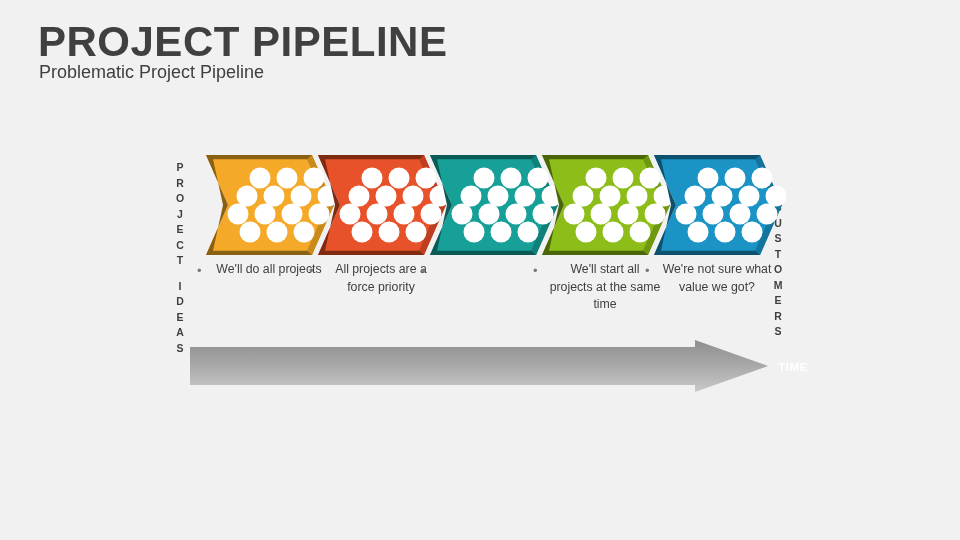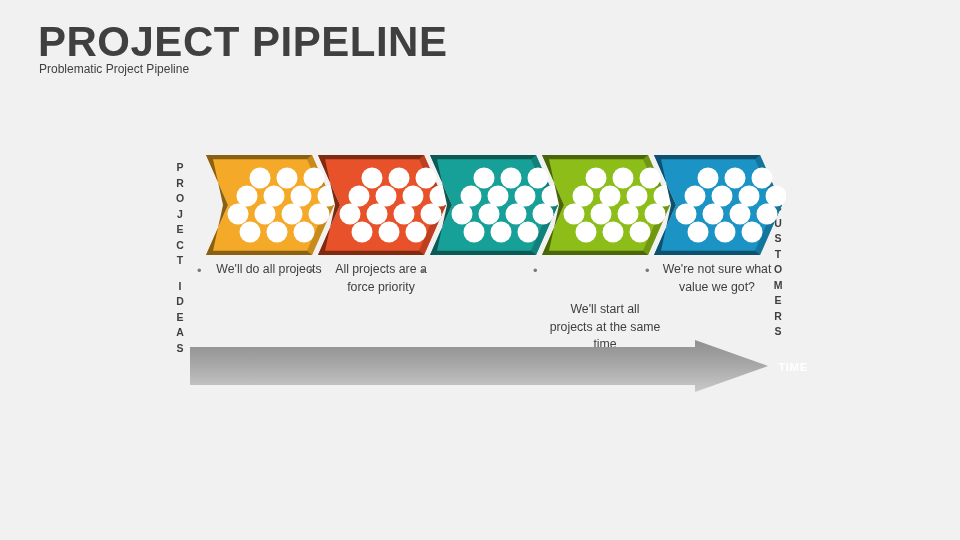--- a/index.html
+++ b/index.html
@@ -23,21 +23,21 @@
     font-size: 42px;
     font-weight: bold;
     color: #404040;
     letter-spacing: 0.5px;
     white-space: nowrap;
   }
   #subtitle {
     position: absolute;
     left: 39px;
     top: 62px;
-    font-size: 12px;
+    font-size: 18px;
     font-weight: normal;
     color: #404040;
     white-space: nowrap;
   }
 
   
   .vlabel {
     position: absolute;
     font-size: 10.5px;
     font-weight: bold;
@@ -244,21 +244,21 @@
           <circle cx="59" cy="59" r="10.5" fill="#ffffff"></circle>
           <circle cx="86" cy="59" r="10.5" fill="#ffffff"></circle>
           <circle cx="113" cy="59" r="10.5" fill="#ffffff"></circle>
           <circle cx="44" cy="77" r="10.5" fill="#ffffff"></circle>
           <circle cx="71" cy="77" r="10.5" fill="#ffffff"></circle>
           <circle cx="98" cy="77" r="10.5" fill="#ffffff"></circle>
         </g>
       </svg>
     </div>
     <div class="bullet" style="left: 533px;"></div>
-    <div class="caption" style="left: 549px; margin-top: 40px;">We'll start all projects at the same time</div>
+    <div class="caption" style="left: 549px;">We'll start all projects at the same time</div>
     <div class="stage" style="left: 654px;">
       <svg width="132" height="100" viewBox="0 0 132 100">
         <path d="M0,0 L106,0 L128,50 L106,100 L0,100 L22,50 Z" fill="#1b93c4"></path>
         <path d="M0,0 L22,50 L17,50 L7,4.2 L106,4.2 L106,0 Z" fill="#0d516e"></path>
         <path d="M0,100 L22,50 L17,50 L7,95.8 L106,95.8 L106,100 Z" fill="#0d516e"></path>
         <path d="M106,0 L128,50 L121,50 L101,4.2 Z" fill="#14749c"></path>
         <path d="M106,100 L128,50 L121,50 L101,95.8 Z" fill="#14749c"></path>
         <g>
           <circle cx="54" cy="23" r="10.5" fill="#ffffff"></circle>
           <circle cx="81" cy="23" r="10.5" fill="#ffffff"></circle>

